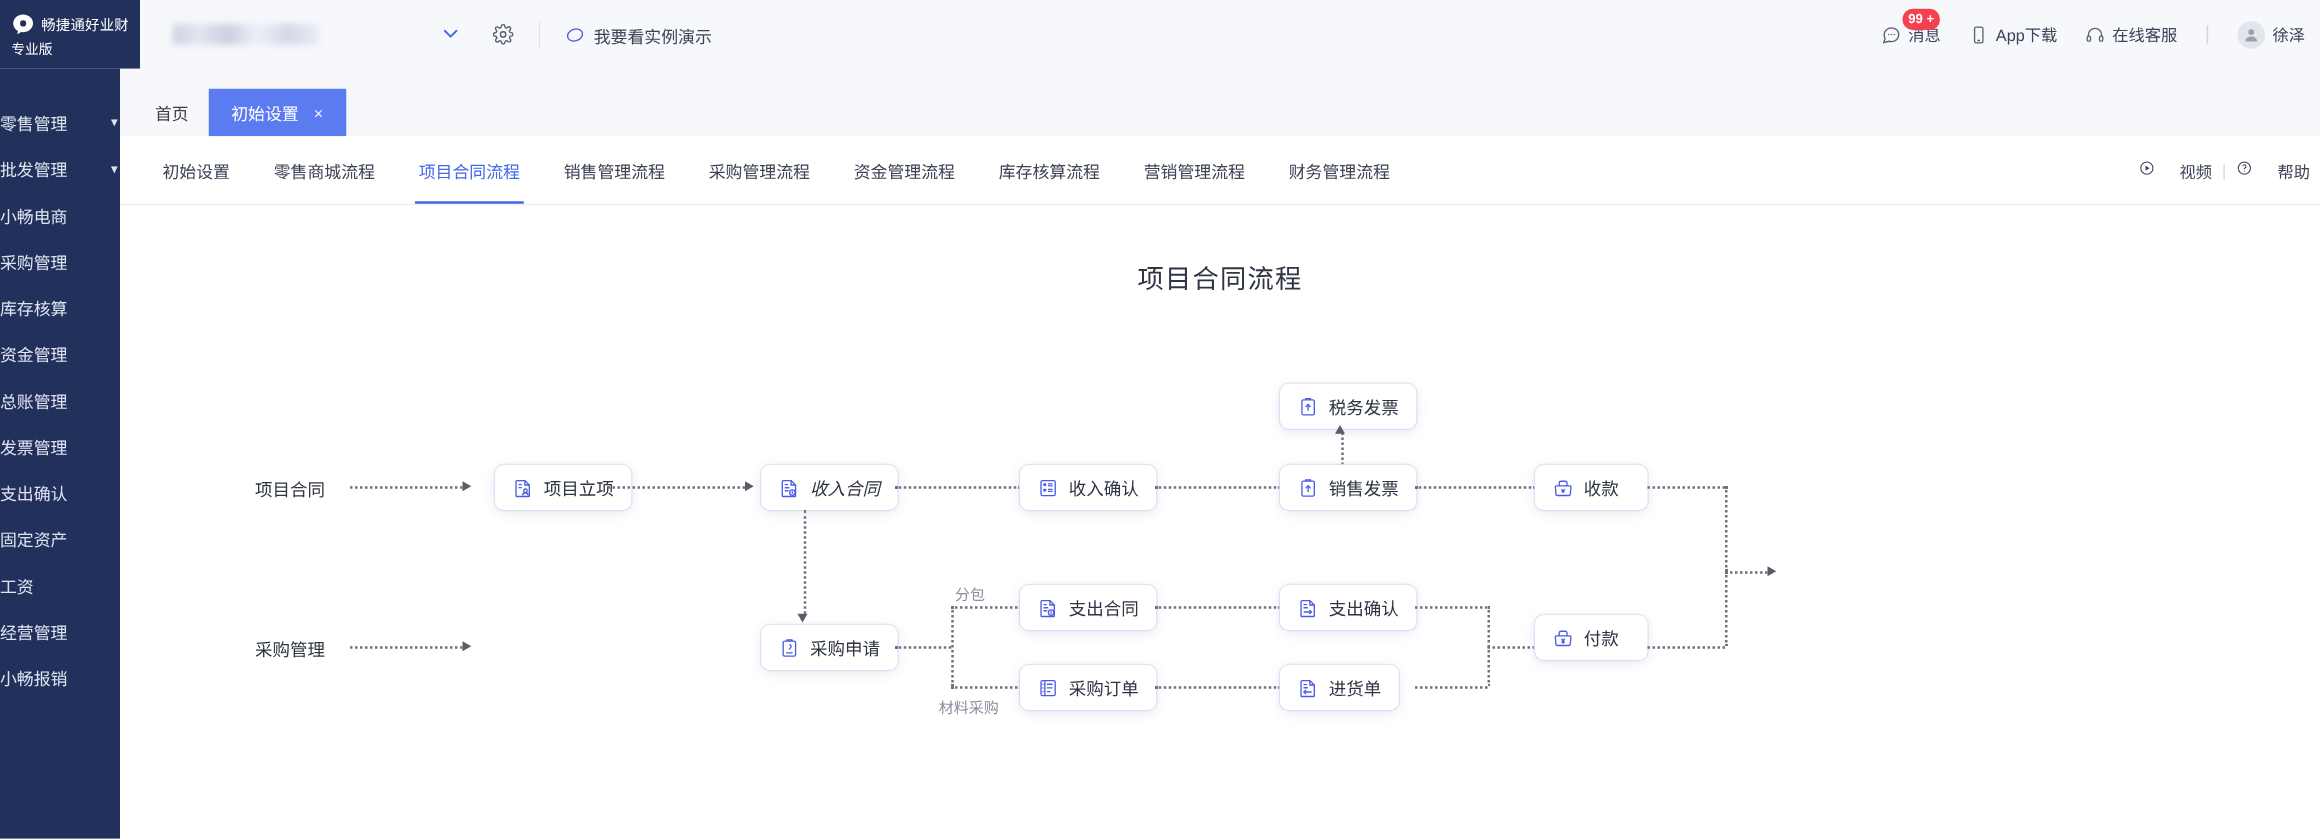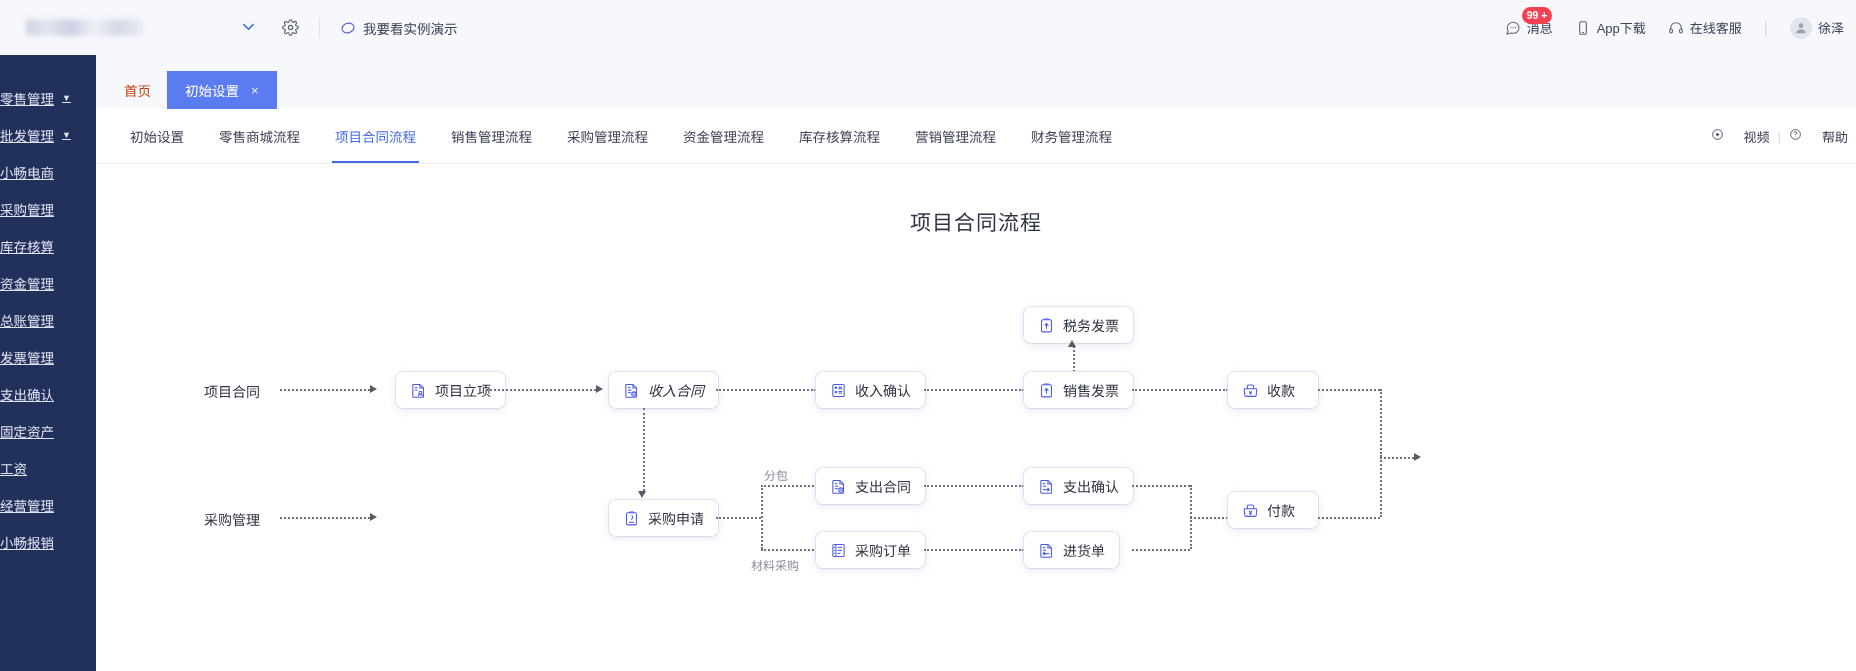--- a/index.html
+++ b/index.html
@@ -36,28 +36,28 @@
   .tr-ico{color:#5c6170;display:flex;}
   .badge{position:absolute;left:17px;top:-11px;background:#f5414f;color:#fff;font-size:10.5px;
          line-height:1;padding:3px 5px 3px 5px;border-radius:9px;font-weight:bold;white-space:nowrap;}
   .avatar{width:22px;height:22px;border-radius:50%;background:#e3e5ec;display:flex;align-items:center;
           justify-content:center;color:#9aa0b0;}
   .user-name{font-size:13px;color:#3d4257;max-width:30px;overflow:hidden;white-space:nowrap;}
 
   
   .sidebar{position:absolute;left:0;top:55px;width:96px;height:616px;background:#22305c;
            padding-top:24px;box-sizing:border-box;}
-  .side-item{height:37px;display:flex;align-items:center;justify-content:flex-start;gap:8px;
-             color:#dfe3f0;font-size:13.5px;cursor:pointer;white-space:nowrap;text-decoration:underline;}
+  .side-item{height:37px;display:flex;align-items:center;justify-content:space-between;gap:8px;
+             color:#dfe3f0;font-size:13.5px;cursor:pointer;white-space:nowrap;}
   .side-item .caret{font-size:9px;color:#dfe3f0;}
 
   
   .tabstrip{position:absolute;left:96px;top:55px;width:1760px;height:54px;background:#f7f8fc;
             display:flex;align-items:flex-end;}
-  .tab{height:38px;display:flex;align-items:center;padding:0 16px;font-size:13.5px;color:#c2410c;cursor:pointer;}
+  .tab{height:38px;display:flex;align-items:center;padding:0 16px;font-size:13.5px;color:#404040;cursor:pointer;}
   .tab.first{margin-left:12px;}
   .tab.active{background:#5b7cf0;color:#fff;padding:0 18px;}
   .tab .x{margin-left:12px;font-size:13px;opacity:.9;}
 
   
   .panel{position:absolute;left:96px;top:109px;width:1760px;height:562px;background:#fff;}
   .subtabs{position:relative;height:54px;border-bottom:1px solid #ebedf2;display:flex;align-items:center;}
   .subtab{font-size:13.5px;color:#3d4257;margin-right:35px;cursor:pointer;position:relative;height:54px;
           display:flex;align-items:center;}
   .subtab.first{margin-left:34px;}
@@ -87,20 +87,32 @@
   .arr-down{position:absolute;width:0;height:0;border-top:7px solid #585c66;
        border-left:4.5px solid transparent;border-right:4.5px solid transparent;}
 </style>
 </head>
 <body>
 
 <div class="app">
 
   <div class="topbar">
 
+    <div class="logo-box">
+      <div class="logo-row">
+        <span class="logo-mark">
+          <svg viewBox="0 0 24 24" width="19" height="19">
+            <path d="M12 2 C6.5 2 2 6 2 11 c0 3.2 1.9 6 4.8 7.7 L6 22 l4.2-2.3 c.6.1 1.2.15 1.8.15 5.5 0 10-4 10-9 S17.5 2 12 2 z" fill="#ffffff"></path>
+            <circle cx="12" cy="11" r="3.1" fill="#22305c"></circle>
+          </svg>
+        </span>
+        <span class="logo-text">畅捷通好业财</span>
+      </div>
+      <div class="logo-sub">专业版</div>
+    </div>
 
     <div class="org-area">
       <span class="org-blur"></span>
       <span class="chev">
         <svg viewBox="0 0 16 16" width="15" height="15">
             <path d="M3 6 L8 11 L13 6" fill="none" stroke="#3a6fe0" stroke-width="1.6" stroke-linecap="round" stroke-linejoin="round"></path>
           </svg>
       </span>
     </div>
 

